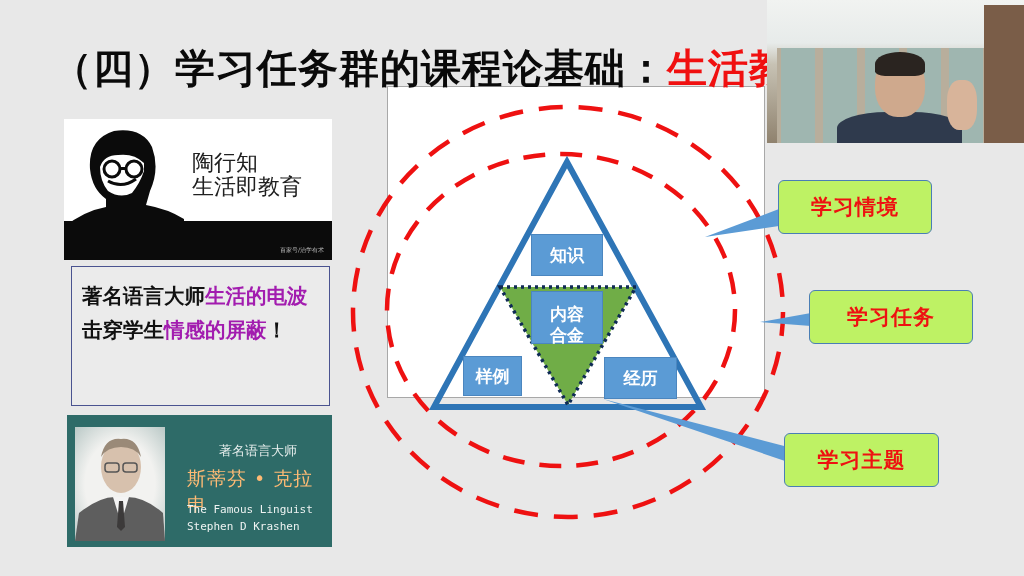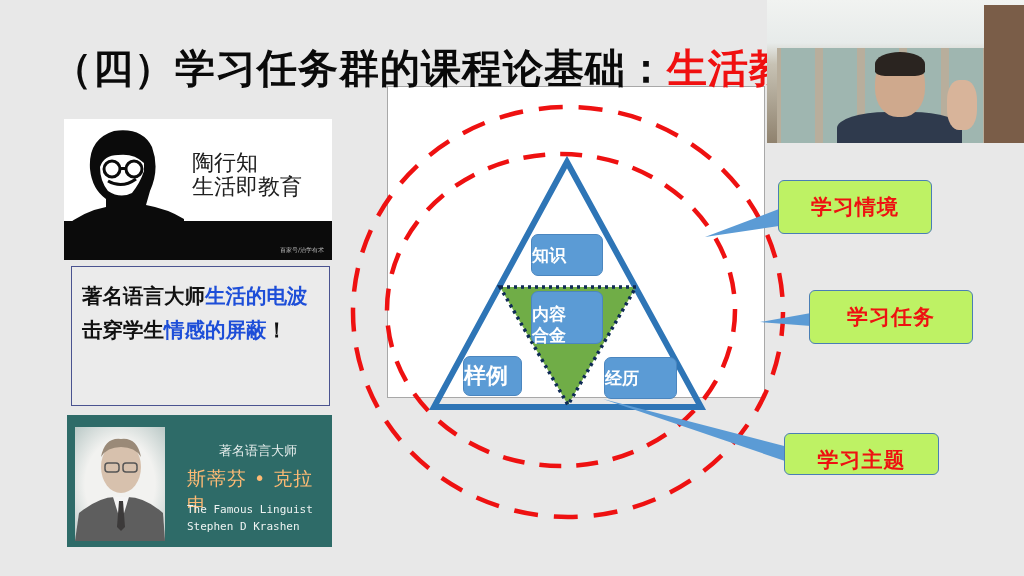--- a/index.html
+++ b/index.html
@@ -34,21 +34,21 @@
 
   
   .quote-box {
     left: 71px; top: 266px; width: 259px; height: 140px;
     border: 1px solid #4a5390; background: #ebebeb; box-sizing: border-box;
     padding: 12px 10px;
   }
   .quote-box p {
     margin: 0; font-size: 20.5px; font-weight: bold; line-height: 34px; color: #111;
   }
-  .quote-box .r { color: #1d4ed8; }
+  .quote-box .r { color: #a21caf; }
 
   
   .krashen-card {
     left: 67px; top: 415px; width: 265px; height: 132px;
     background: #2e6b68; overflow: hidden;
   }
   .krashen-card .photo-frame {
     position: absolute; left: 8px; top: 12px; width: 90px; height: 114px;
     background: radial-gradient(ellipse at center, #f2f2f0 55%, #b9c8c6 100%);
   }
@@ -61,21 +61,21 @@
 
   
   .diagram-panel {
     left: 387px; top: 86px; width: 378px; height: 312px;
     background: #ffffff; border: 1px solid #a8a8a8; box-sizing: border-box;
   }
   svg.diagram { position: absolute; left: 0; top: 0; z-index: 2; }
 
   .blue-box {
     position: absolute; background: #5b9bd5; border: 1.5px solid #4b86bf;
-    border-radius: 7px; color: #ffffff; font-weight: bold; text-align: left;
+    border-radius: 0; color: #ffffff; font-weight: bold; text-align: center;
     box-sizing: border-box; z-index: 4;
   }
   .callout-label {
     position: absolute; background: #bef264; border: 1.5px solid #4a7eb5;
     border-radius: 6px; color: #ee1111; font-weight: bold; font-size: 21px;
     text-align: center; box-sizing: border-box; z-index: 4; letter-spacing: 1px;
   }
 
   
   .webcam {
@@ -168,34 +168,34 @@
   <polygon points="788,447 788,462 603,399" fill="#5b9bd5"></polygon>
 </svg>
 
 <div class="blue-box" style="left:531px; top:234px; width:72px; height:42px; line-height:40px; font-size:17px;">
   <span>知识</span>
 </div>
 <div class="blue-box" style="left:531px; top:291px; width:72px; height:53px; font-size:17px; line-height:21px; padding-top:12px;">
   <div>内容</div>
   <div>合金</div>
 </div>
-<div class="blue-box" style="left:463px; top:356px; width:59px; height:40px; line-height:38px; font-size:22px;">
+<div class="blue-box" style="left:463px; top:356px; width:59px; height:40px; line-height:38px; font-size:17px;">
   <span>样例</span>
 </div>
 <div class="blue-box" style="left:604px; top:357px; width:73px; height:42px; line-height:40px; font-size:17px;">
   <span>经历</span>
 </div>
 
 <div class="callout-label" style="left:778px; top:180px; width:154px; height:54px; line-height:52px;">
   <span>学习情境</span>
 </div>
 <div class="callout-label" style="left:809px; top:290px; width:164px; height:54px; line-height:52px;">
   <span>学习任务</span>
 </div>
-<div class="callout-label" style="left:784px; top:433px; width:155px; height:42px; line-height:52px;text-align:center;">
+<div class="callout-label" style="left:784px; top:433px; width:155px; height:54px; line-height:52px;text-align:center;">
   <span>学习主题</span>
 </div>
 
 <div class="abs webcam">
   <div class="cabinet"></div>
   <div class="shelf-right"></div>
   <div class="person-body"></div>
   <div class="person-head"></div>
   <div class="person-hair"></div>
   <div class="hand"></div>

